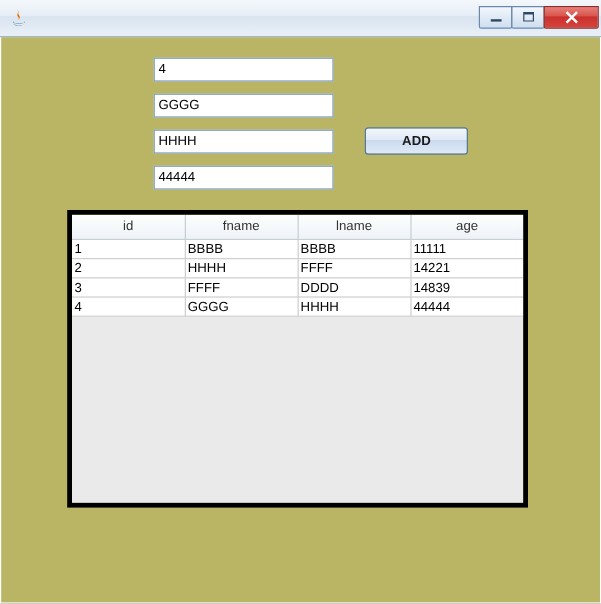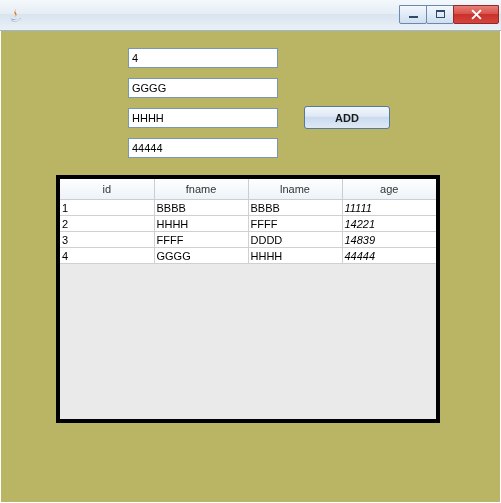--- a/index.html
+++ b/index.html
@@ -166,21 +166,21 @@
   .jtable th:last-child { border-right: none; }
   .jtable td {
     border: 1px solid #d0d0d0;
     border-top: none;
     font-size: 11px;
     height: 15px;
     padding: 0 2px;
     color: #000;
   }
   .jtable td:first-child { border-left: none; }
-  .jtable td:last-child { border-right: none; font-style: italic; }
+  .jtable td:last-child { border-right: none; }
   .table-body-bg {
     width: 100%;
     height: 100%;
     background: #eaeaea;
   }
   .table-rows-bg {
     background: #fff;
   }
 </style>
 </head>

